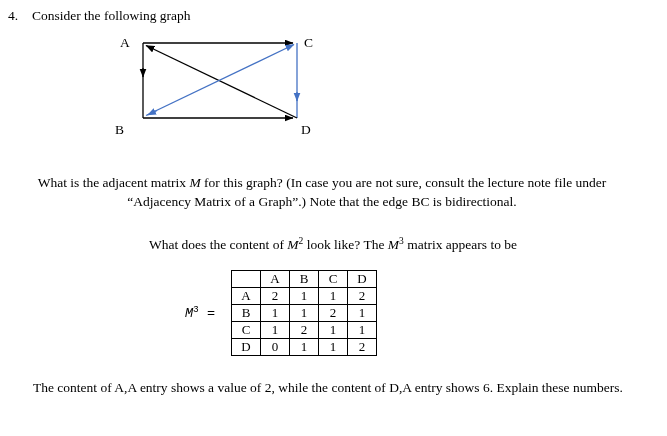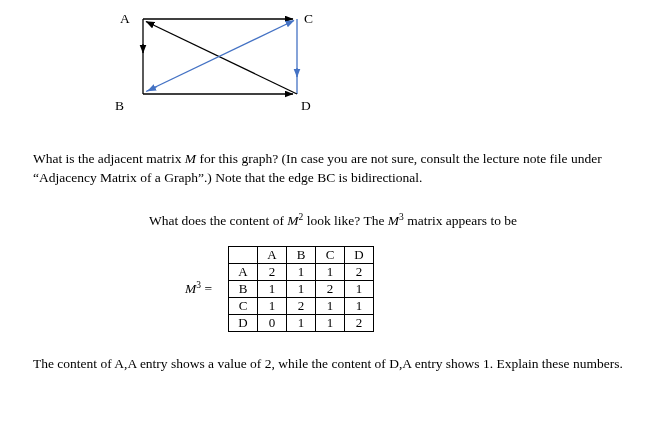--- a/index.html
+++ b/index.html
@@ -7,41 +7,44 @@
     width:667px;height:436px;background:#ffffff;overflow:hidden;
     font-family:"Liberation Serif","DejaVu Serif",serif;
     font-size:13.5px;color:#000;
   }
   .q-line{margin:8px 0 0 8px;}
   .q-num{display:inline-block;width:24px;}
   .graph-wrap{margin:4px 0 0 100px;width:260px;}
   .graph-svg{display:block;}
   .graph-svg text{font-family:"Liberation Serif","DejaVu Serif",serif;font-size:13.5px;fill:#000;}
   .para{margin:0;line-height:1.42;}
-  .p1{margin:30px 0 0 33px;width:600px;}
+  .p1{margin:30px 0 0 22px;width:600px;text-align:center;}
   .p2{margin:24px 0 0 33px;width:600px;text-align:center;}
   .p3{margin:22px 0 0 33px;width:590px;}
   .it{font-style:italic;}
   sup{font-size:9.5px;line-height:0;}
   .u{}
   .matrix-section{display:flex;align-items:center;margin:16px 0 0 185px;}
-  .matrix-label{margin-right:16px;white-space:pre;}
+  .matrix-label{margin-right:16px;white-space:pre;font-family:Liberation Mono, monospace;}
   table.matrix{border-collapse:collapse;background:#fff;}
   table.matrix td{
     border:1px solid #000;
     min-width:20px;height:16px;
     padding:0 4px;text-align:center;
     font-size:13px;line-height:1.15;font-weight:normal;
   }
 </style>
 </head>
 <body>
 
 <div>
 
+  <div class="q-line">
+    <span class="q-num">4.</span><span>Consider the following graph</span>
+  </div>
 
   <div class="graph-wrap">
     <svg class="graph-svg" width="250" height="115">
       <defs>
         <marker id="arrBlack" markerWidth="10" markerHeight="8" refX="8.5" refY="3.5" orient="auto" markerUnits="userSpaceOnUse">
           <path d="M0,0 L9,3.5 L0,7 Z" fill="#000000"></path>
         </marker>
         <marker id="arrBlue" markerWidth="10" markerHeight="8" refX="8.5" refY="3.5" orient="auto" markerUnits="userSpaceOnUse">
           <path d="M0,0 L9,3.5 L0,7 Z" fill="#4472C4"></path>
         </marker>
@@ -115,16 +118,16 @@
         <td>0</td>
         <td>1</td>
         <td>1</td>
         <td>2</td>
       </tr>
     </tbody>
       </table>
   </div>
 
   <p class="para p3">
-    <span>The content of </span><span class="u">A,A</span><span> entry shows a value of 2, while the content of D,A entry shows 1. Explain these numbers.</span>
+    <span>The content of </span><span class="u">A,A</span><span> entry shows a value of 2, while the content of D,A entry shows 6. Explain these numbers.</span>
   </p>
 
 </div>
 
 </body></html>

